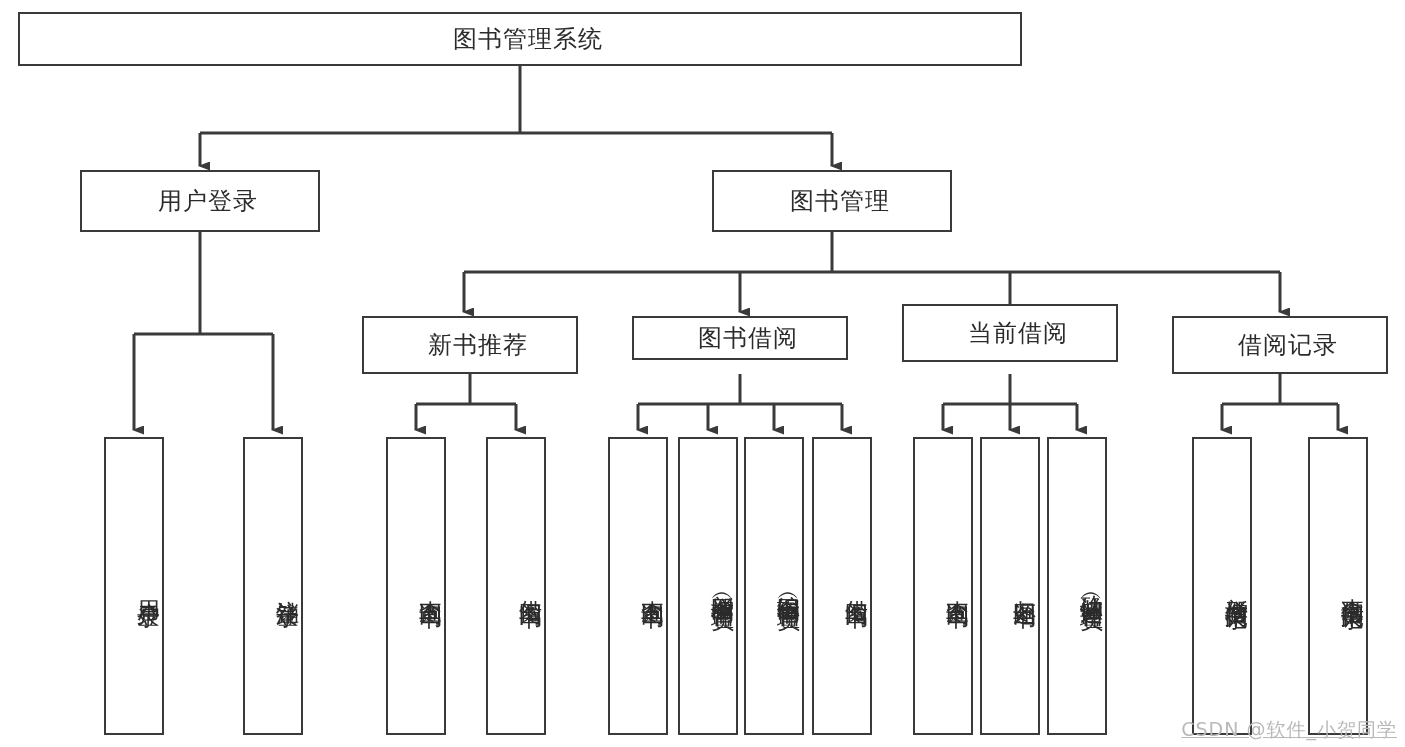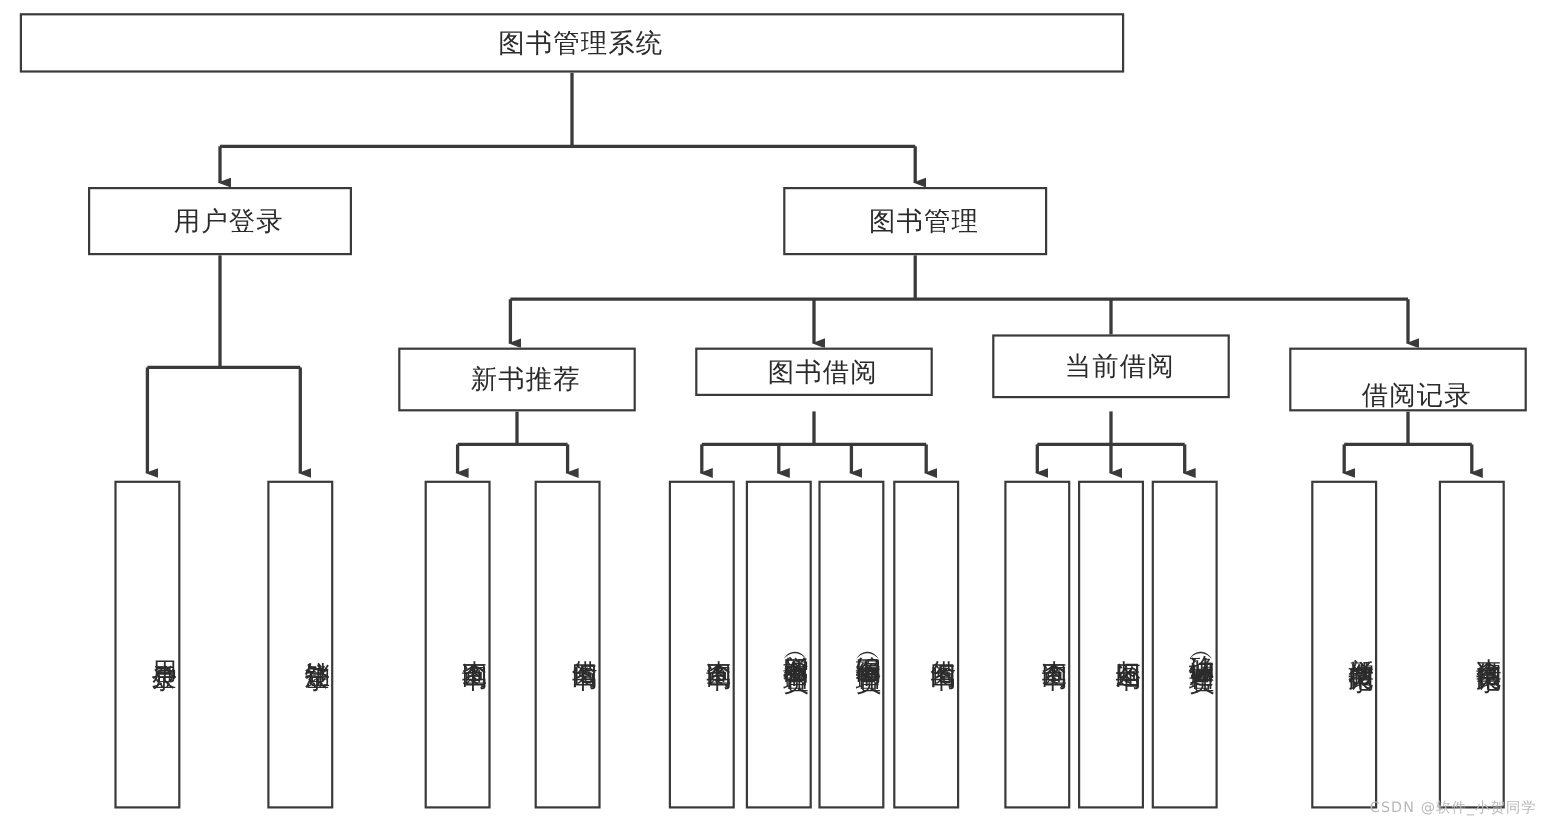--- a/index.html
+++ b/index.html
@@ -60,25 +60,26 @@
     display: block;
     white-space: nowrap;
   }
   .node.vert .node-label {
     white-space: normal;
   }
   #watermark {
     position: absolute;
     right: 8px;
     bottom: 4px;
-    font-size: 13px;
+    font-size: 19px;
     color: #b9b9b9;
     letter-spacing: 1px;
     z-index: 5;
     white-space: nowrap;
+    text-decoration: underline;
   }
 </style>
 </head>
 <body>
 
 <div id="diagram-root">
 
   <svg id="edges-layer" viewBox="0 0 1405 747" width="1405" height="747" xmlns="http://www.w3.org/2000/svg">
     <defs>
       <marker id="arrowhead" markerWidth="10" markerHeight="12" refX="4.5" refY="10" orient="auto" markerUnits="userSpaceOnUse">
@@ -147,21 +148,21 @@
   </div>
 
   <div class="node horiz" style="left:632px; top:316px; width:216px; height:44px;">
     <span class="node-label">图书借阅</span>
   </div>
 
   <div class="node horiz" style="left:902px; top:304px; width:216px; height:58px;">
     <span class="node-label">当前借阅</span>
   </div>
 
-  <div class="node horiz" style="left:1172px; top:316px; width:216px; height:58px;align-items:flex-end;">
+  <div class="node horiz" style="left:1172px; top:316px; width:216px; height:58px;">
     <span class="node-label">借阅记录</span>
   </div>
 
   <div class="node vert" style="left:104px; top:437px; width:60px; height:298px;">
     <span class="node-label">用户登录</span>
   </div>
 
   <div class="node vert" style="left:243px; top:437px; width:60px; height:298px;">
     <span class="node-label">注销登录</span>
   </div>

